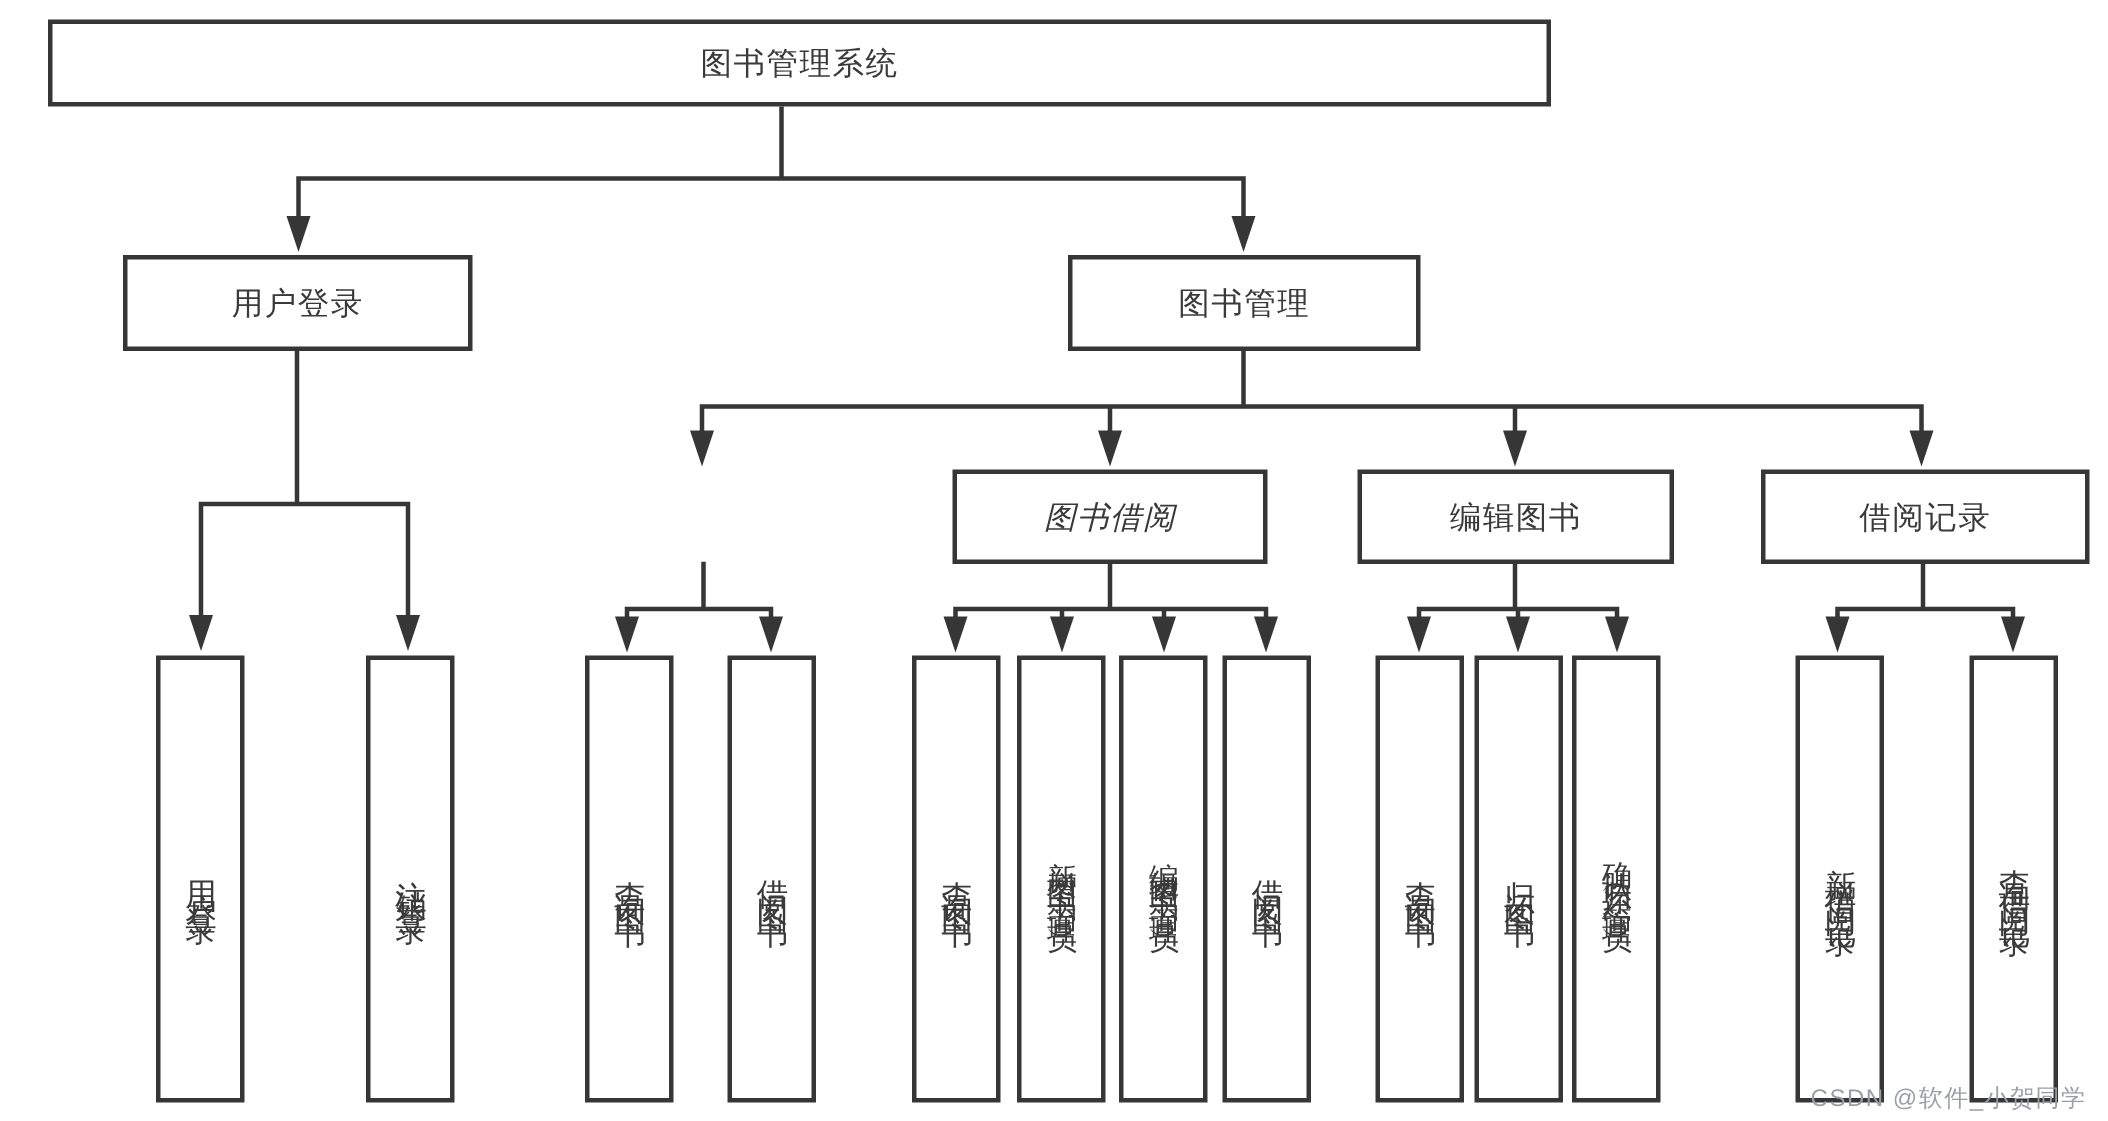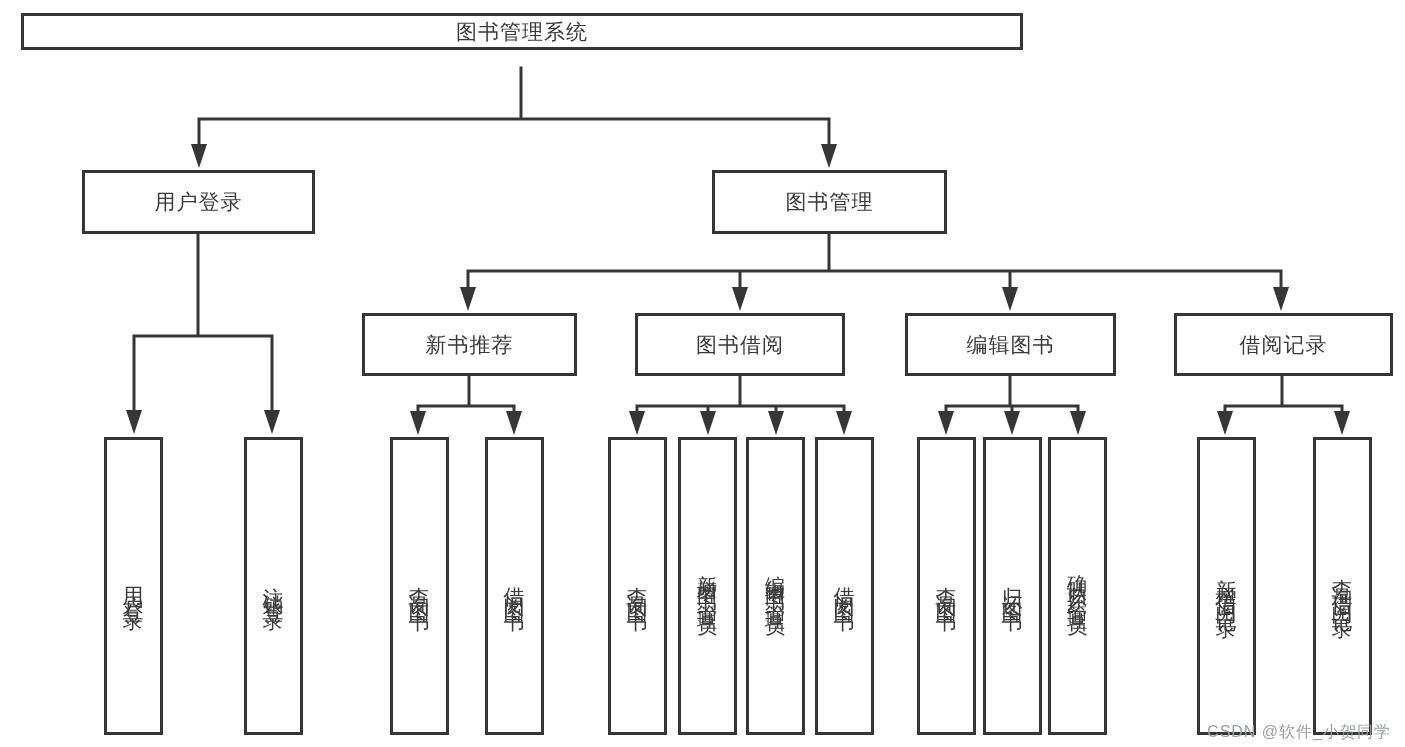--- a/index.html
+++ b/index.html
@@ -39,26 +39,26 @@
     font-size: 21px;
   }
   .vtext {
     writing-mode: vertical-rl;
     text-orientation: mixed;
     letter-spacing: 8px;
     line-height: 1;
   }
   .vbox.long .vtext { letter-spacing: 6px; font-size: 20px; }
   
-  .n-root  { left: 21px;  top: 13px;  width: 1002px; height: 37px; align-items: center; }
+  .n-root  { left: 32px;  top: 13px;  width: 1002px; height: 58px; align-items: center; }
   .n-login { left: 82px;  top: 170px; width: 233px;  height: 64px; }
   .n-mgmt  { left: 712px; top: 170px; width: 235px;  height: 64px; }
   .n-l3    { top: 313px; height: 63px; }
   .n-rec   { left: 362px;  width: 215px; }
-  .n-bor   { left: 635px;  width: 210px; }
+  .n-bor   { left: 635px;  width: 210px; font-style: italic; }
   .n-cur   { left: 905px;  width: 211px; }
   .n-log   { left: 1174px; width: 219px; }
   .lf-1  { left: 104px; }
   .lf-2  { left: 244px; }
   .lf-3  { left: 390px; }
   .lf-4  { left: 485px; }
   .lf-5  { left: 608px; }
   .lf-6  { left: 678px; }
   .lf-7  { left: 746px; }
   .lf-8  { left: 815px; }
@@ -119,23 +119,20 @@
     <span>图书管理系统</span>
   </div>
 
   <div class="box hbox n-login">
     <span>用户登录</span>
   </div>
   <div class="box hbox n-mgmt">
     <span>图书管理</span>
   </div>
 
-  <div class="box hbox n-l3 n-rec">
-    <span>新书推荐</span>
-  </div>
   <div class="box hbox n-l3 n-bor">
     <span>图书借阅</span>
   </div>
   <div class="box hbox n-l3 n-cur">
     <span>编辑图书</span>
   </div>
   <div class="box hbox n-l3 n-log">
     <span>借阅记录</span>
   </div>
 

